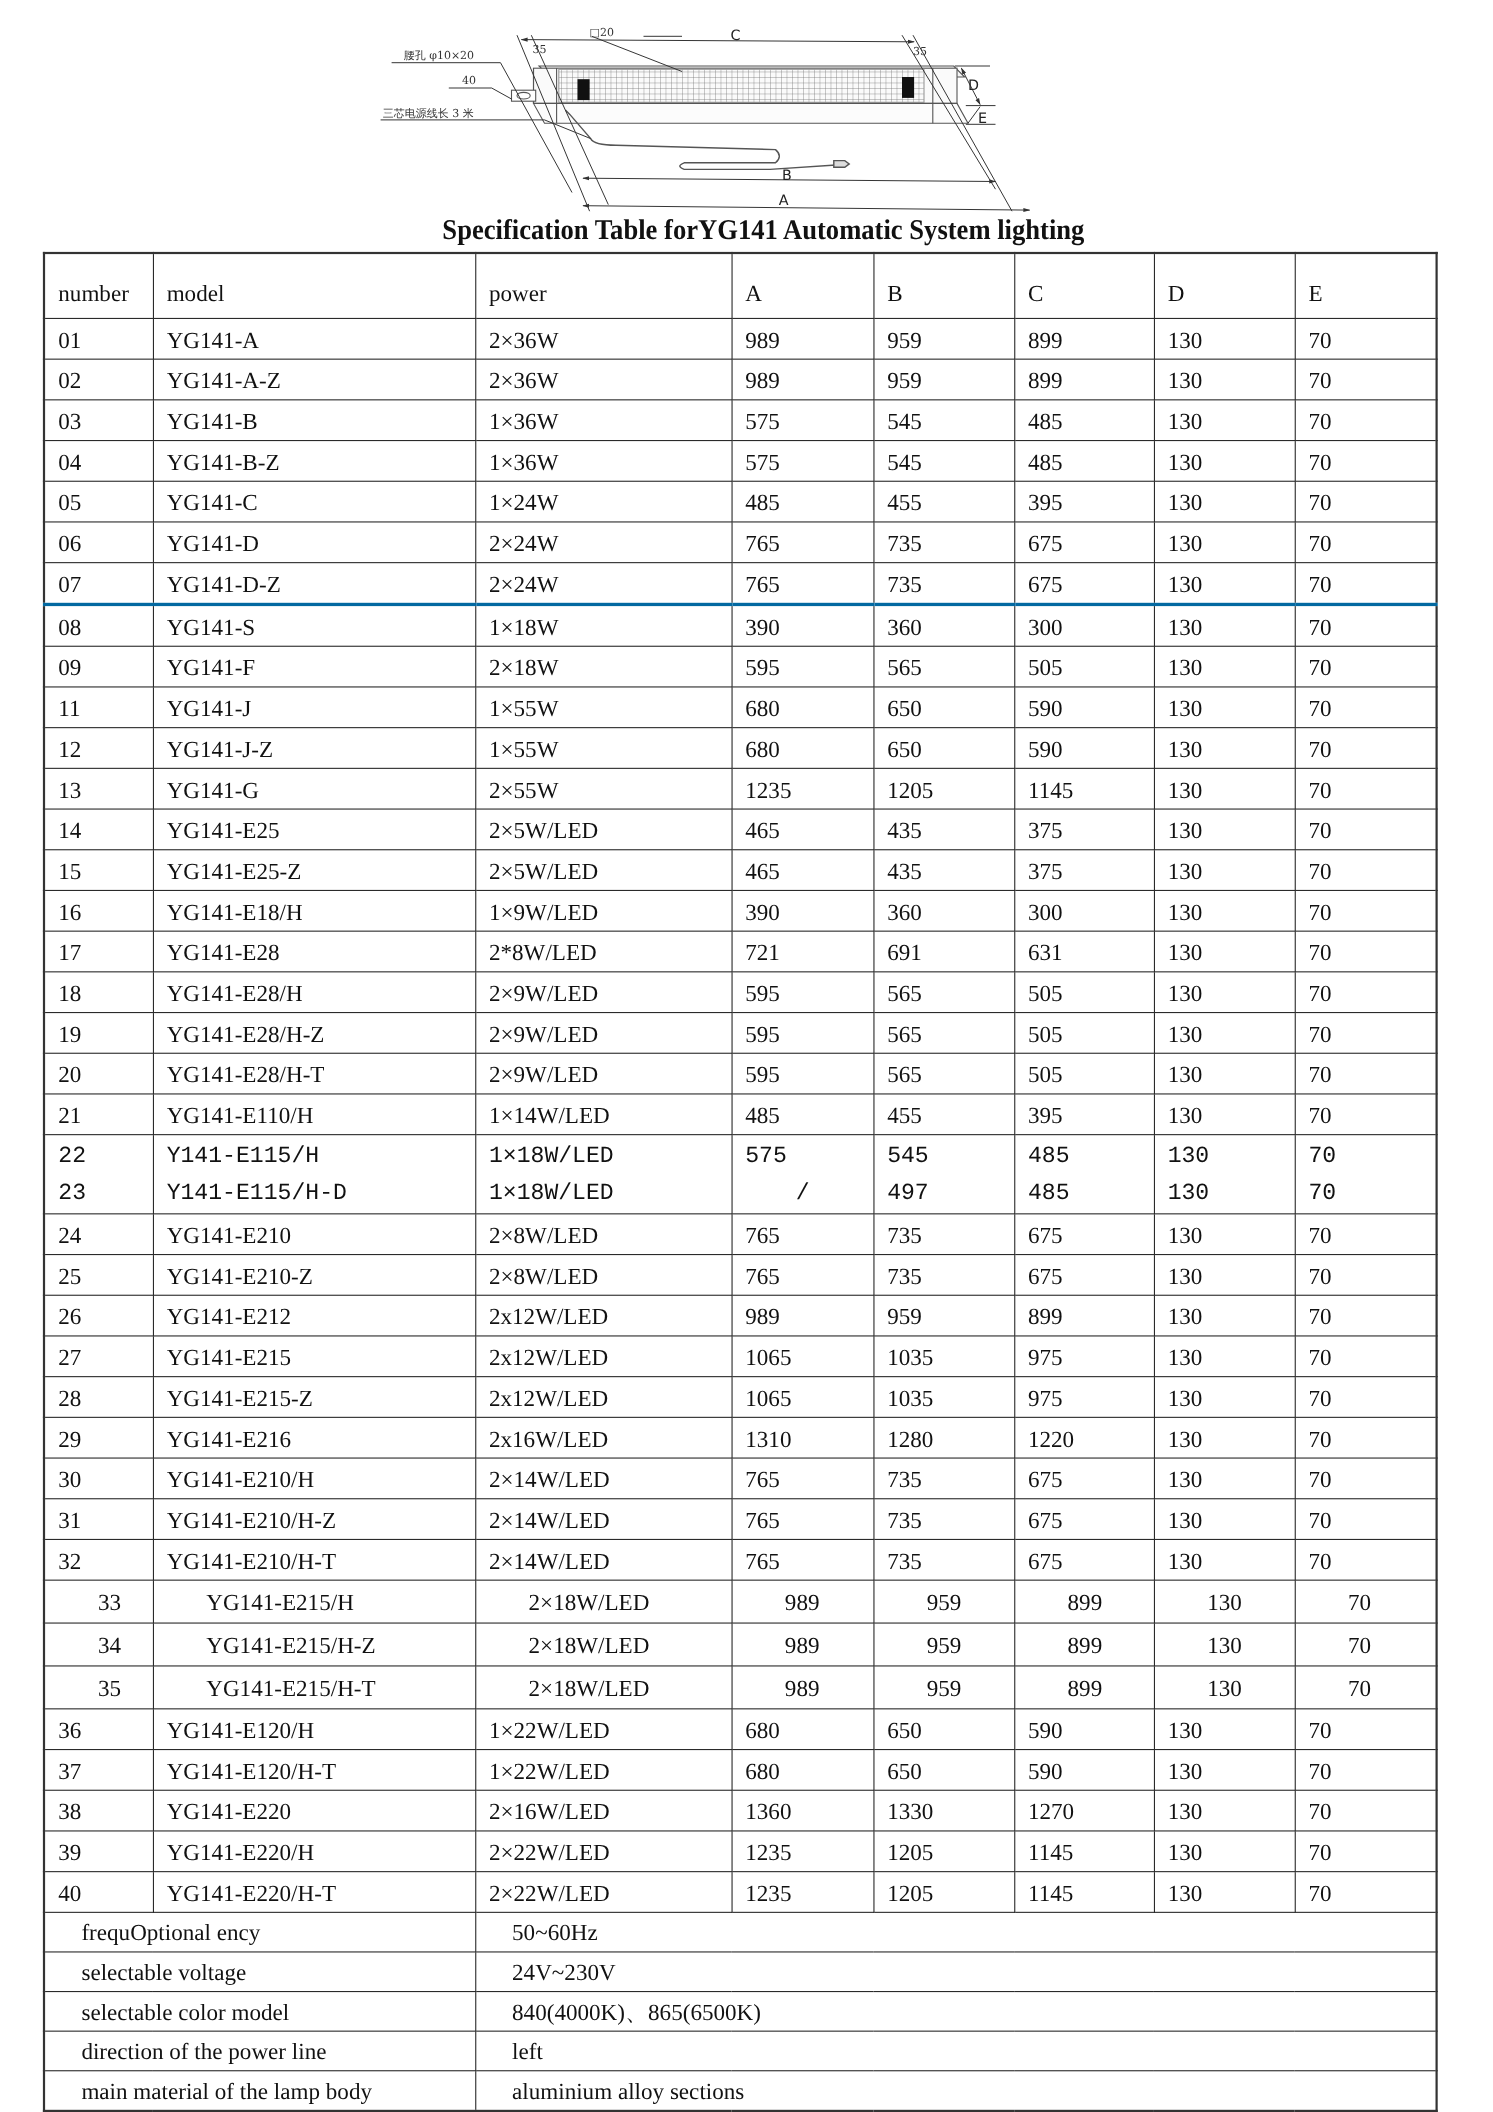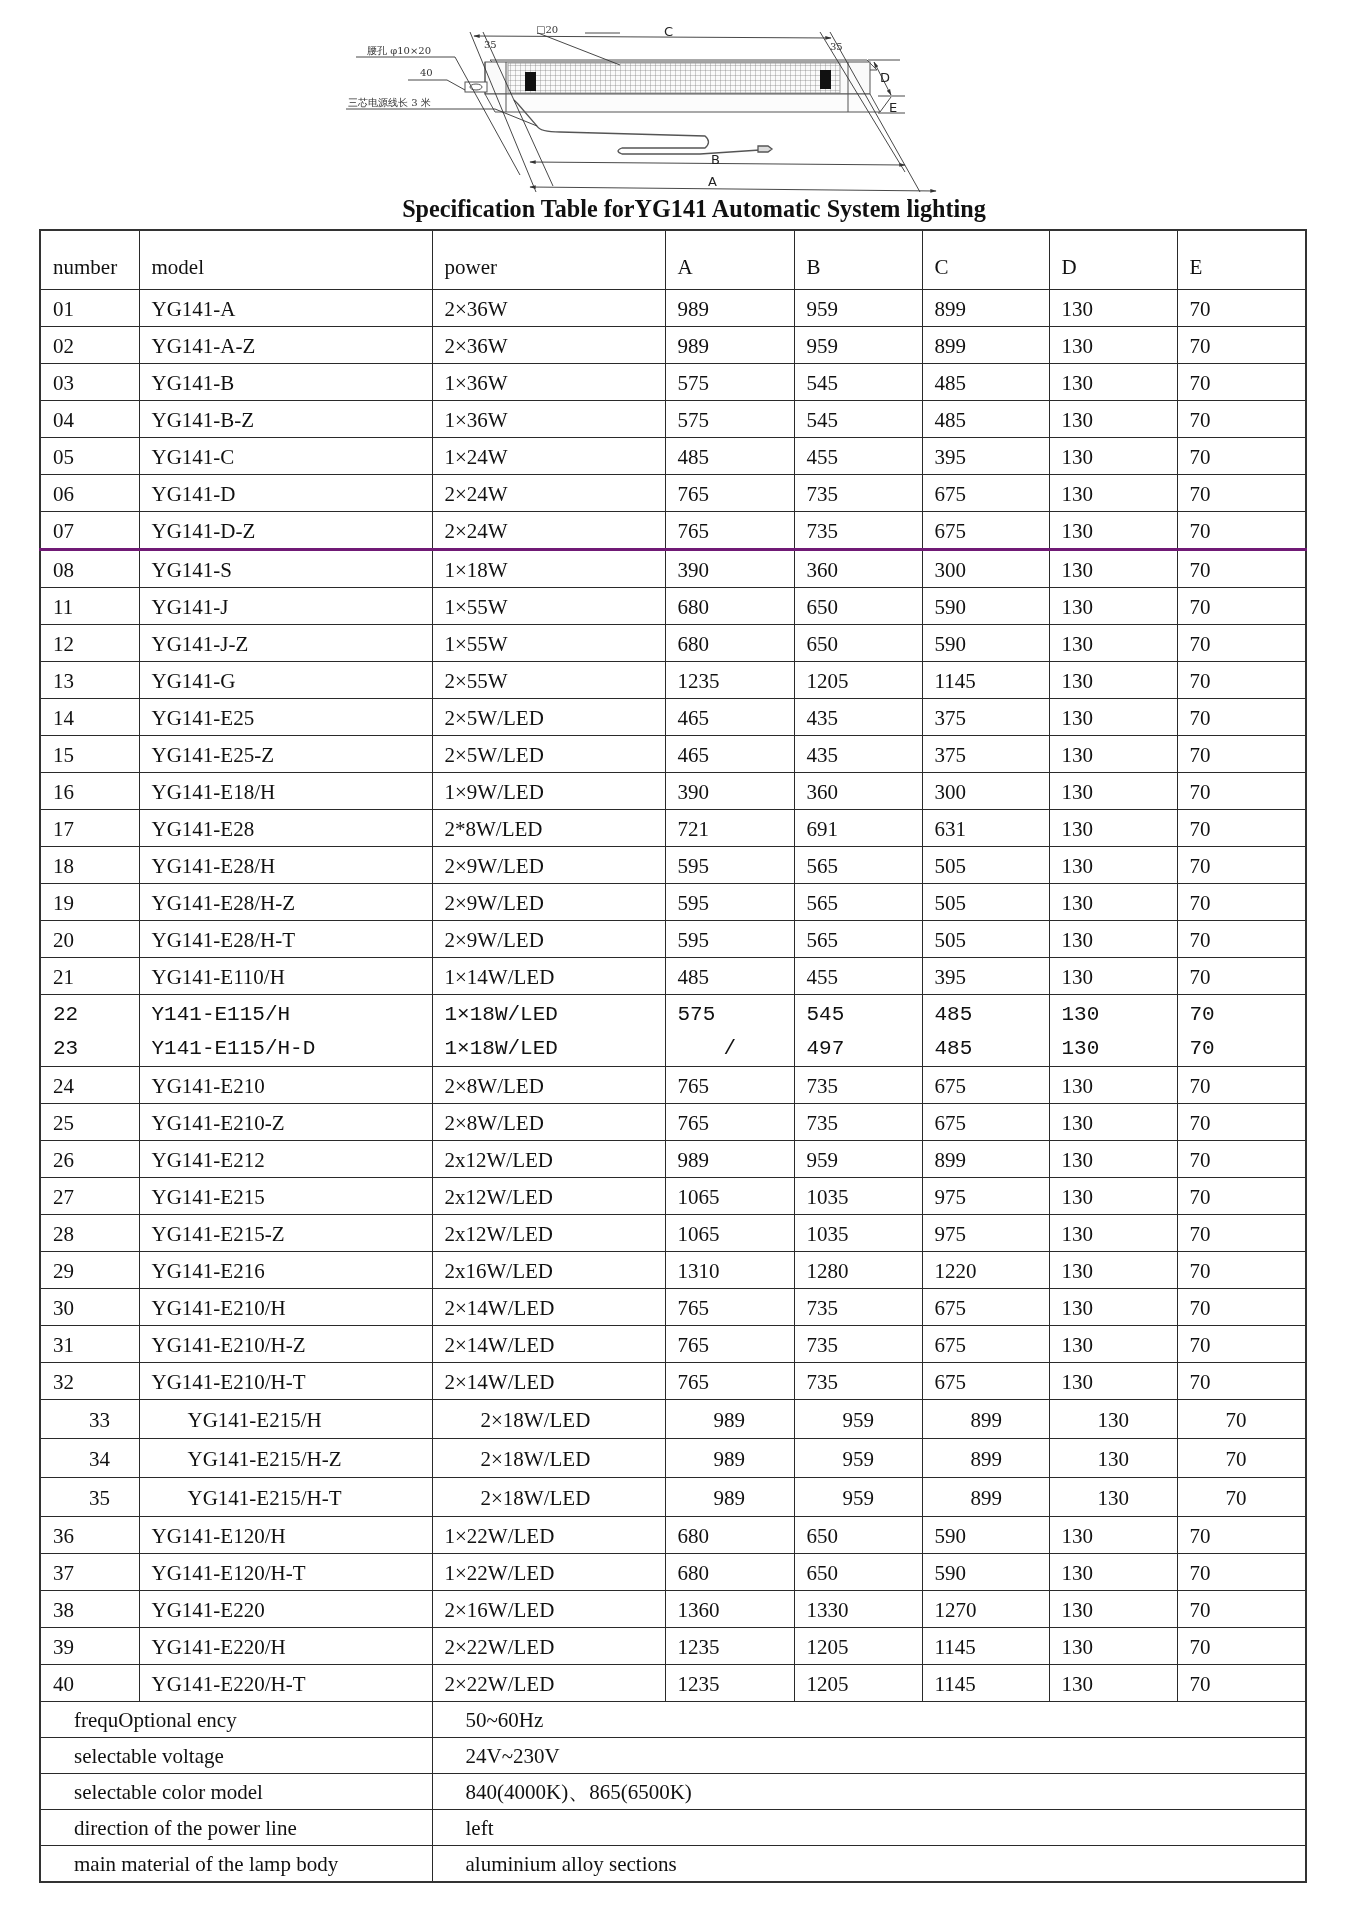--- a/index.html
+++ b/index.html
@@ -14,21 +14,21 @@
            transform: scaleX(0.93); transform-origin: center center; color: #111; }
   #spec-table { position: absolute; left: 39px; top: 229px; width: 1266px;
                 border-collapse: collapse; table-layout: fixed;
                 border: 2px solid #333; }
   #spec-table td, #spec-table th { border: 1.3px solid #2a2a2a; padding: 0 0 0 12px;
        font-weight: normal; text-align: left; font-size: 21px; line-height: 1;
        white-space: nowrap; overflow: hidden; vertical-align: middle; }
   #spec-table th { height: 44px; padding-top: 14px; }
   #spec-table tr.r td { height: 33px; padding-top: 3px; }
   #spec-table tr.r.tall td { height: 35px; padding-left: 48px; }
-  #spec-table tr.r.thick td { border-top: 3px solid #701a75; margin-left: 33px; }
+  #spec-table tr.r.thick td { border-top: 3px solid #0369a1; margin-left: 33px; }
   #spec-table tr.f td { height: 33px; padding-top: 2px; padding-left: 33px; }
   .dual { display: block; line-height: 34px; font-family: Liberation Mono, monospace; }
   col.c0 { width: 99px; } col.c1 { width: 293px; } col.c2 { width: 233px; }
   col.c3 { width: 129px; } col.c4 { width: 128px; } col.c5 { width: 127px; }
   col.c6 { width: 128px; } col.c7 { width: 129px; }
 </style>
 </head>
 <body>
 
 <svg id="diagram" viewBox="0 0 1357 200" xmlns="http://www.w3.org/2000/svg">
@@ -196,20 +196,30 @@
         <td>08</td>
         <td>YG141-S</td>
         <td>1×18W</td>
         <td>390</td>
         <td>360</td>
         <td>300</td>
         <td>130</td>
         <td>70</td>
       </tr>
       <tr class="r">
+        <td>09</td>
+        <td>YG141-F</td>
+        <td>2×18W</td>
+        <td>595</td>
+        <td>565</td>
+        <td>505</td>
+        <td>130</td>
+        <td>70</td>
+      </tr>
+      <tr class="r">
         <td>11</td>
         <td>YG141-J</td>
         <td>1×55W</td>
         <td>680</td>
         <td>650</td>
         <td>590</td>
         <td>130</td>
         <td>70</td>
       </tr>
       <tr class="r">

